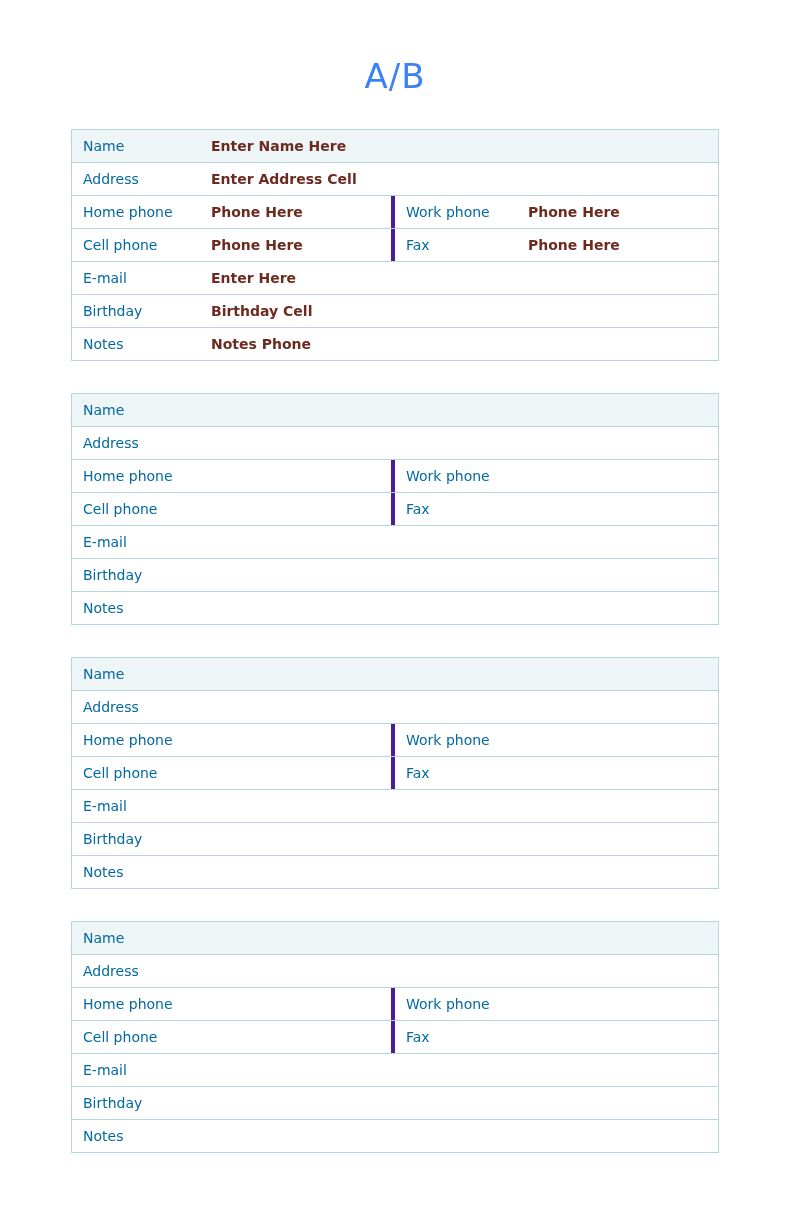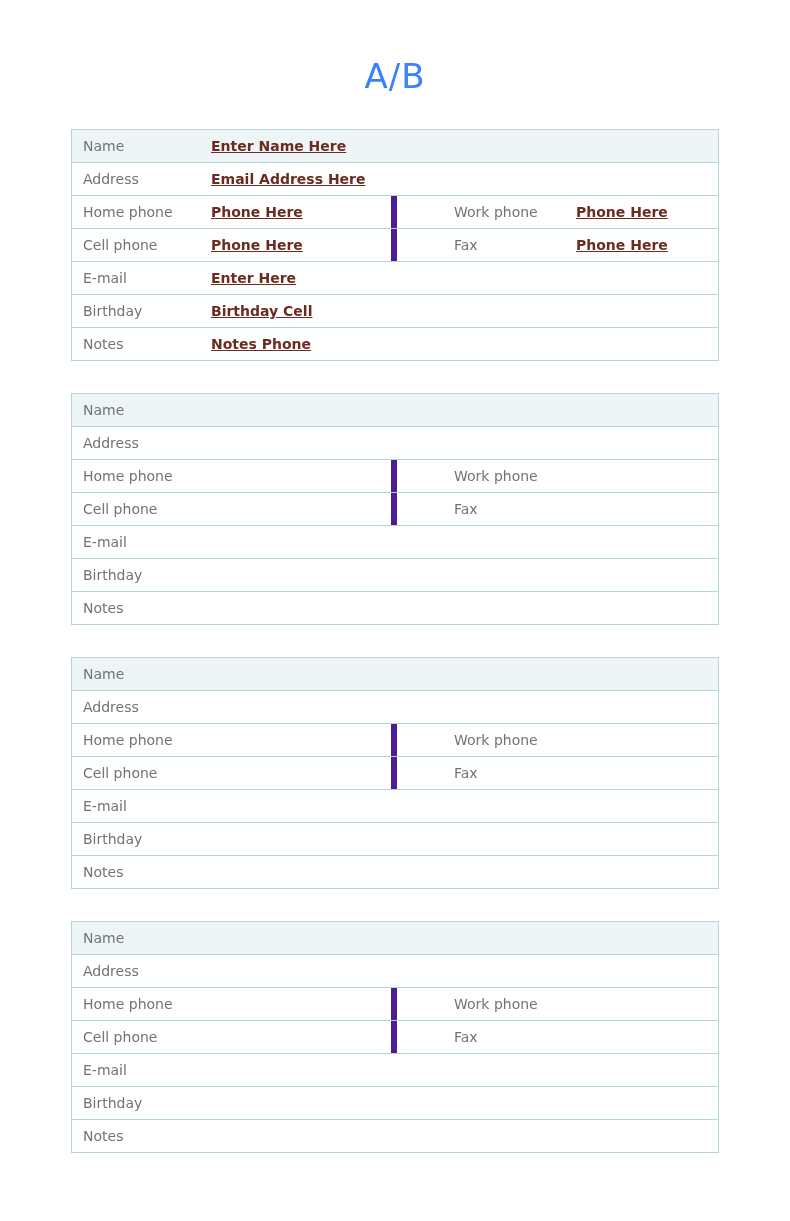--- a/index.html
+++ b/index.html
@@ -12,42 +12,42 @@
     position: absolute; left: 71px; width: 646px;
     border: 1px solid #b6d5da; box-sizing: content-box;
   }
   .row {
     height: 32px; border-top: 1px solid #b6d5da; display: flex; align-items: center;
     font-size: 14px; position: relative;
   }
   .row:first-child { border-top: none; background: #edf5f6; }
   .cell { display: flex; align-items: center; height: 100%; }
   .cell.left { width: 319px; }
-  .cell.right { flex: 1; border-left: 6px solid #4c1d95; padding-left: 46px; }
+  .cell.right { flex: 1; border-left: 4px solid #4c1d95; }
   .cell.full { flex: 1; }
-  .label { color: #737373; padding-left: 11px; width: 128px; flex: none; }
+  .label { color: #0369a1; padding-left: 11px; width: 128px; flex: none; }
   .cell.right .label { width: 122px; }
-  .value { color: #6b2b20; font-weight: bold; text-decoration: underline; }
+  .value { color: #6b2b20; font-weight: bold; }
 </style>
 </head>
 <body>
 
 <div class="title">A/B</div>
 
 <div class="card" style="top:129px;">
   <div class="row">
       <div class="cell full">
     <span class="label">Name</span>
     <span class="value">Enter Name Here</span>
       </div>
     </div>
   <div class="row">
       <div class="cell full">
     <span class="label">Address</span>
-    <span class="value">Email Address Here</span>
+    <span class="value">Enter Address Cell</span>
       </div>
     </div>
   <div class="row">
     <div class="cell left">
         <span class="label">Home phone</span>
       <span class="value">Phone Here</span>
       </div>
     <div class="cell right">
         <span class="label">Work phone</span>
       <span class="value">Phone Here</span>

